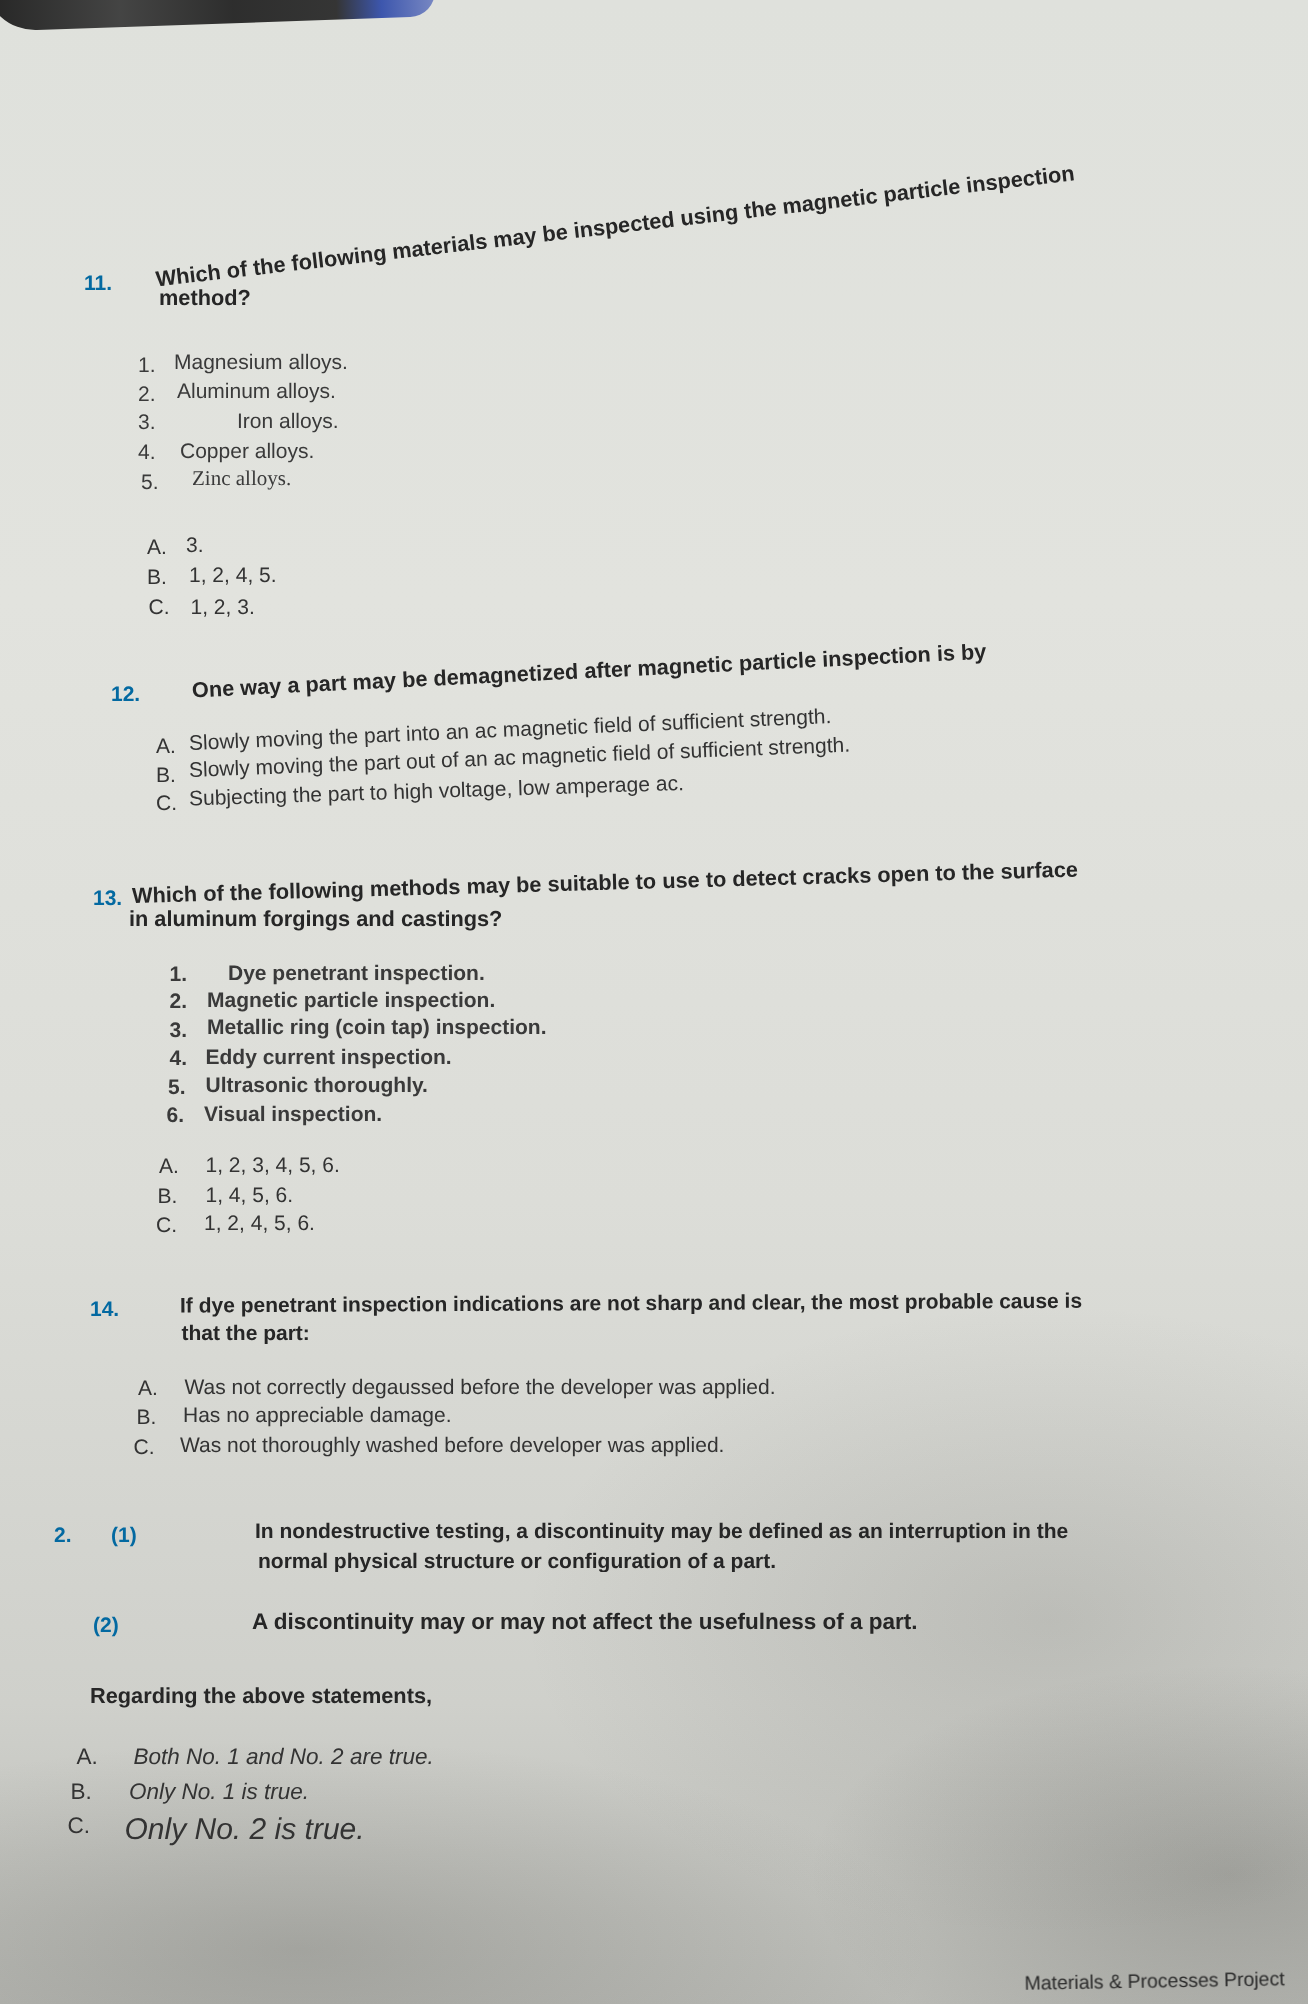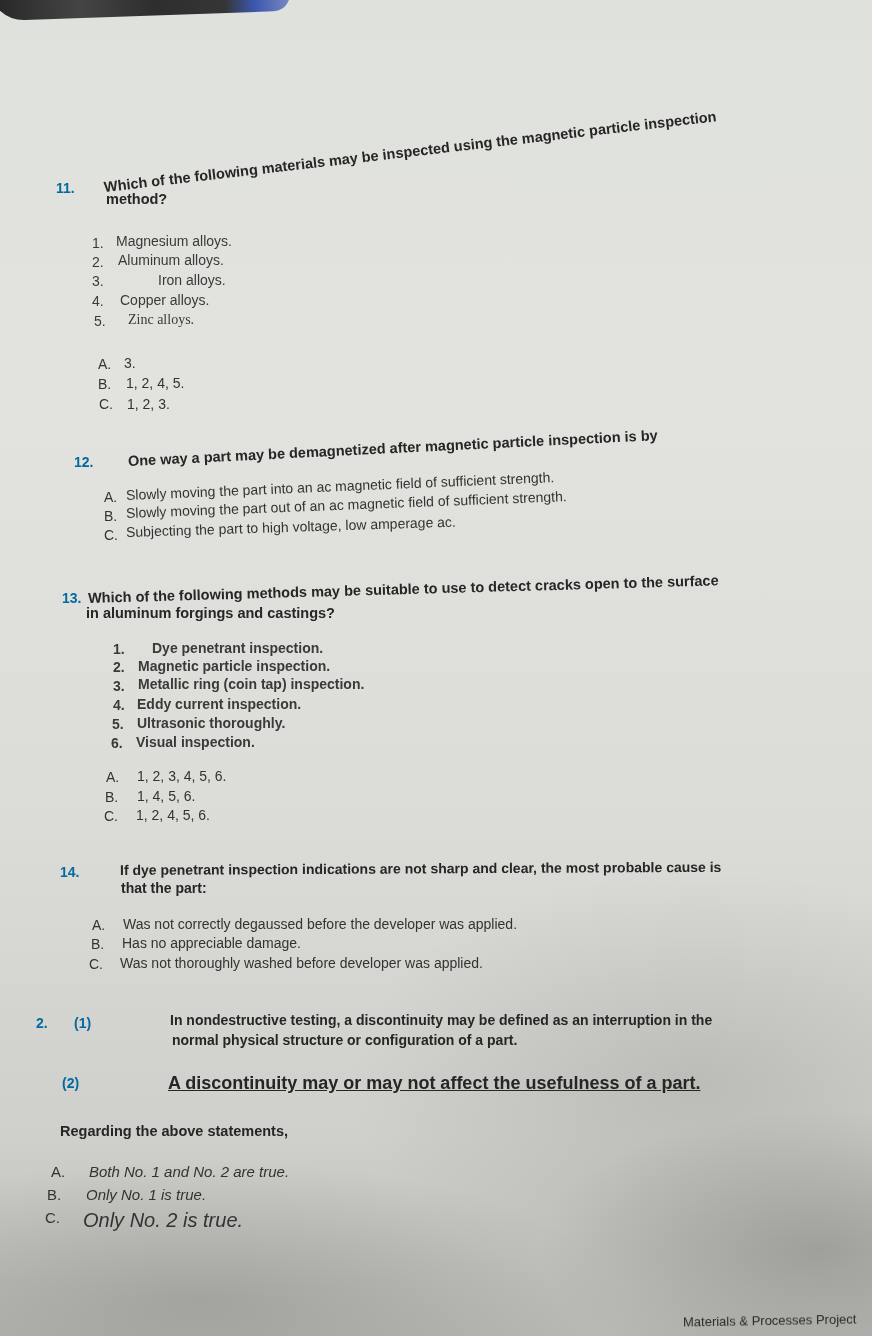--- a/index.html
+++ b/index.html
@@ -124,21 +124,21 @@
     </div>
   </div>
 
   <div>
     <span class="abs q-num" style="left:36px;top:1015px;">2.</span>
     <span class="abs q-num" style="left:74px;top:1015px;">(1)</span>
     <span class="abs q-text" style="left:170px;top:1012px;font-size:14px;">In nondestructive testing, a discontinuity may be defined as an interruption in the</span>
     <span class="abs q-text" style="left:172px;top:1032px;font-size:14px;">normal physical structure or configuration of a part.</span>
 
     <span class="abs q-num" style="left:62px;top:1075px;">(2)</span>
-    <span class="abs q-text" style="left:168px;top:1073px;font-size:18px;text-decoration:underline;">A discontinuity may or may not affect the usefulness of a part.</span>
+    <span class="abs q-text" style="left:168px;top:1073px;font-size:15px;">A discontinuity may or may not affect the usefulness of a part.</span>
 
     <span class="abs q-text" style="left:60px;top:1123px;font-size:14.5px;">Regarding the above statements,</span>
 
     <div>
       <span class="abs opt" style="left:51px;top:1163px;font-size:15px;">A.</span>
       <span class="abs opt italic" style="left:89px;top:1163px;font-size:15px;">Both No. 1 and No. 2 are true.</span>
       <span class="abs opt" style="left:47px;top:1186px;font-size:15px;">B.</span>
       <span class="abs opt italic" style="left:86px;top:1186px;font-size:15px;">Only No. 1 is true.</span>
       <span class="abs opt" style="left:45px;top:1209px;font-size:15px;">C.</span>
       <span class="abs opt italic" style="left:83px;top:1209px;font-size:20px;">Only No. 2 is true.</span>

